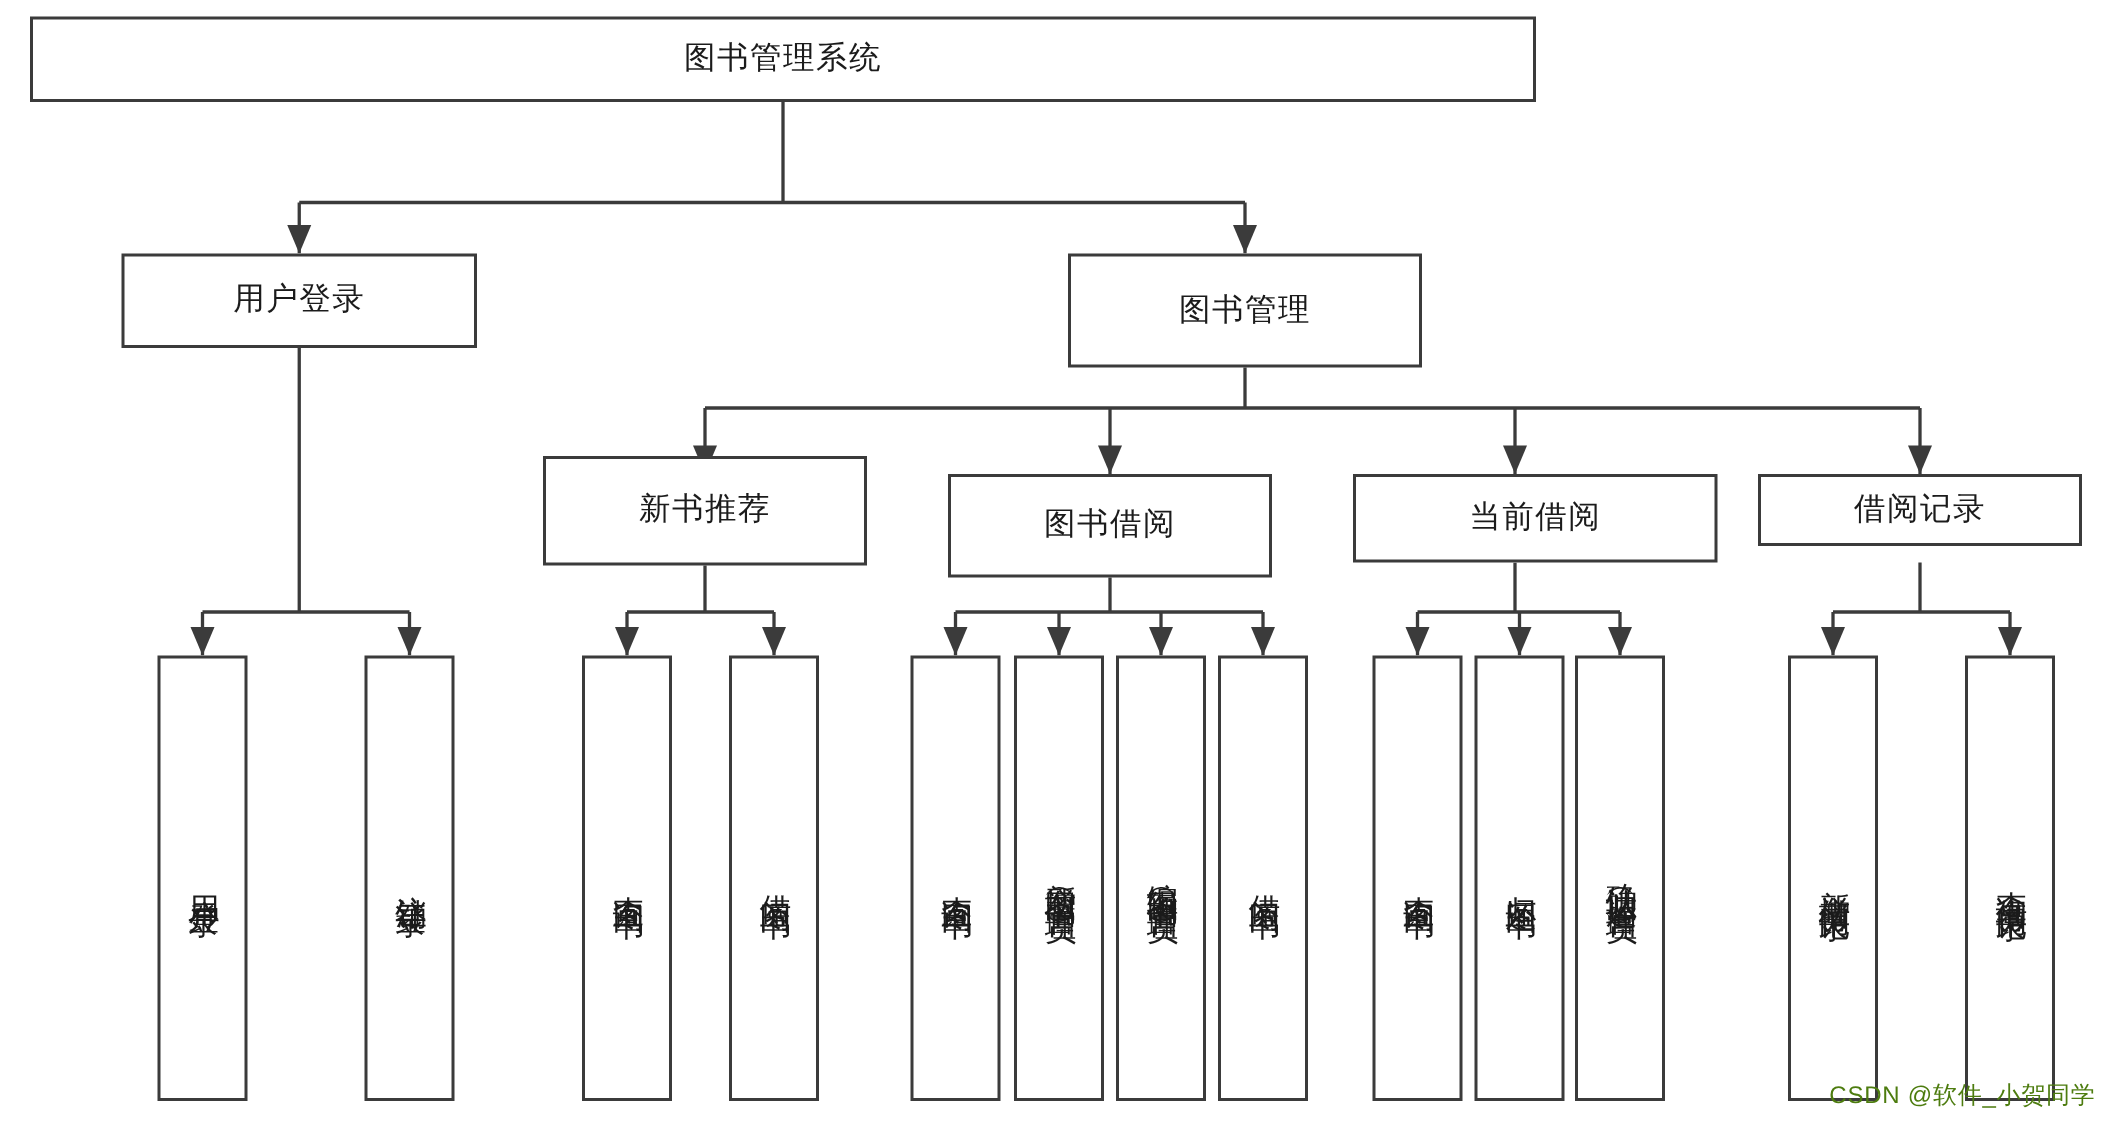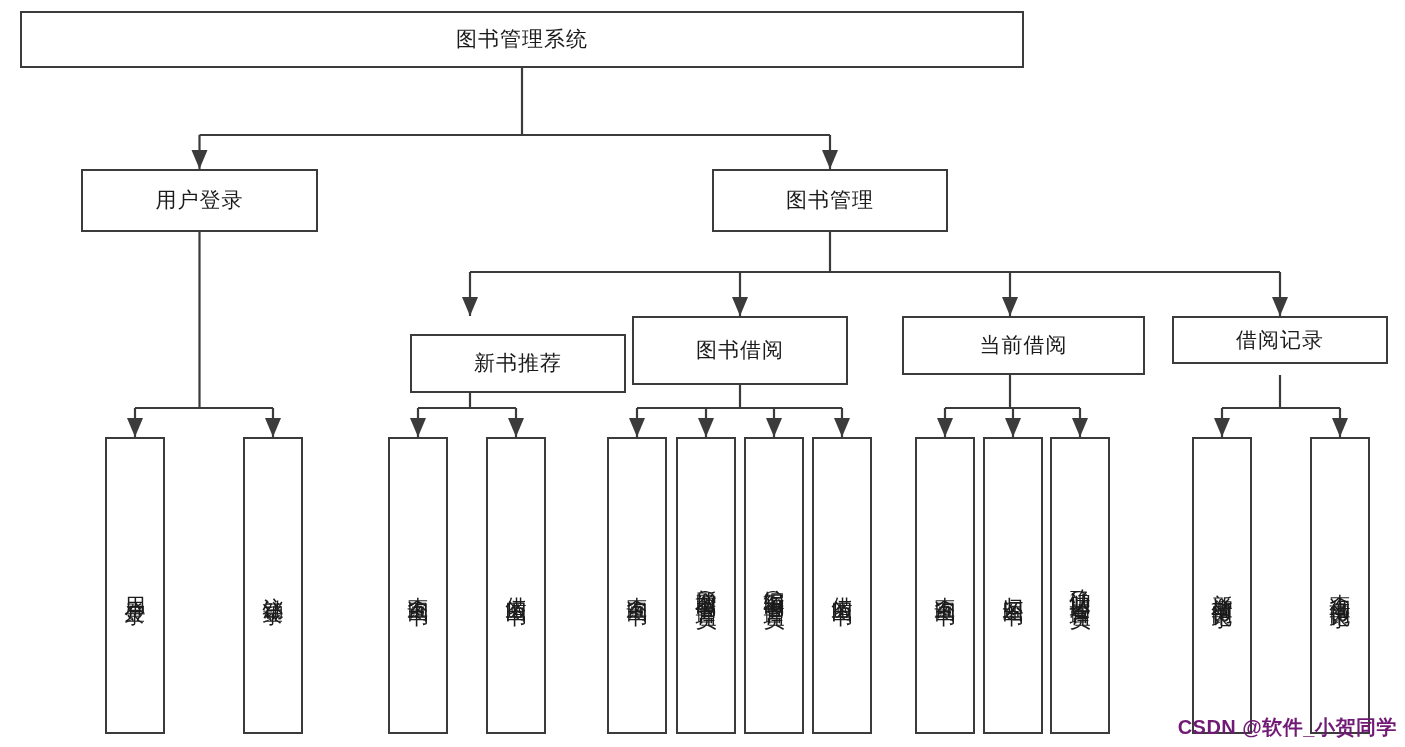--- a/index.html
+++ b/index.html
@@ -8,22 +8,22 @@
   #canvas{position:relative;width:1405px;height:747px;background:#fff;}
   svg#wires{position:absolute;left:0;top:0;width:1405px;height:747px;overflow:visible;}
   .node{position:absolute;box-sizing:border-box;background:#ffffff;
         border:2px solid #3b3b3b;display:flex;align-items:center;
         justify-content:center;color:#1b1b1b;}
   .node .label{display:block;text-align:center;line-height:1.18;}
   .node.horiz .label{font-size:21px;letter-spacing:1px;}
   .node.vert{padding:6px 2px;}
   .node.vert .label{writing-mode:vertical-rl;text-orientation:upright;
         font-size:21px;letter-spacing:3px;line-height:1.15;white-space:nowrap;}
-  #watermark{position:absolute;right:8px;bottom:6px;font-size:20px;
-        color:#701a75;letter-spacing:0.5px;white-space:nowrap;font-weight:bold;}
+  #watermark{position:absolute;right:8px;bottom:6px;font-size:16px;
+        color:#4d7c0f;letter-spacing:0.5px;white-space:nowrap;}
 </style>
 </head>
 <body>
 
 <div id="canvas">
 
   <svg id="wires" viewBox="0 0 1405 747" xmlns="http://www.w3.org/2000/svg">
       <line x1="522" y1="68" x2="522" y2="135" stroke="#3b3b3b" stroke-width="2.2"></line>
       <line x1="199.5" y1="135" x2="830" y2="135" stroke="#3b3b3b" stroke-width="2.2"></line>
       <line x1="199.5" y1="135" x2="199.5" y2="169" stroke="#3b3b3b" stroke-width="2.2"></line>
@@ -78,24 +78,24 @@
       <polygon points="1332,418 1348,418 1340,437" fill="#3b3b3b"></polygon>
     </svg>
 
   <div id="nodes">
       <div class="node horiz" style="left: 20px; top: 11px; width: 1004px; height: 57px;">
         <span class="label">图书管理系统</span>
       </div>
       <div class="node horiz" style="left: 81px; top: 169px; width: 237px; height: 63px;">
         <span class="label">用户登录</span>
       </div>
-      <div class="node horiz" style="left: 712px; top: 169px; width: 236px; height: 63px;">
+      <div class="node horiz" style="left: 712px; top: 169px; width: 236px; height: 76px;">
         <span class="label">图书管理</span>
       </div>
-      <div class="node horiz" style="left: 362px; top: 334px; width: 216px; height: 59px; margin-left: 48px;">
+      <div class="node horiz" style="left: 362px; top: 304px; width: 216px; height: 73px;">
         <span class="label">新书推荐</span>
       </div>
       <div class="node horiz" style="left: 632px; top: 316px; width: 216px; height: 69px;">
         <span class="label">图书借阅</span>
       </div>
       <div class="node horiz" style="left: 902px; top: 316px; width: 243px; height: 59px;">
         <span class="label">当前借阅</span>
       </div>
       <div class="node horiz" style="left: 1172px; top: 316px; width: 216px; height: 48px;">
         <span class="label">借阅记录</span>

